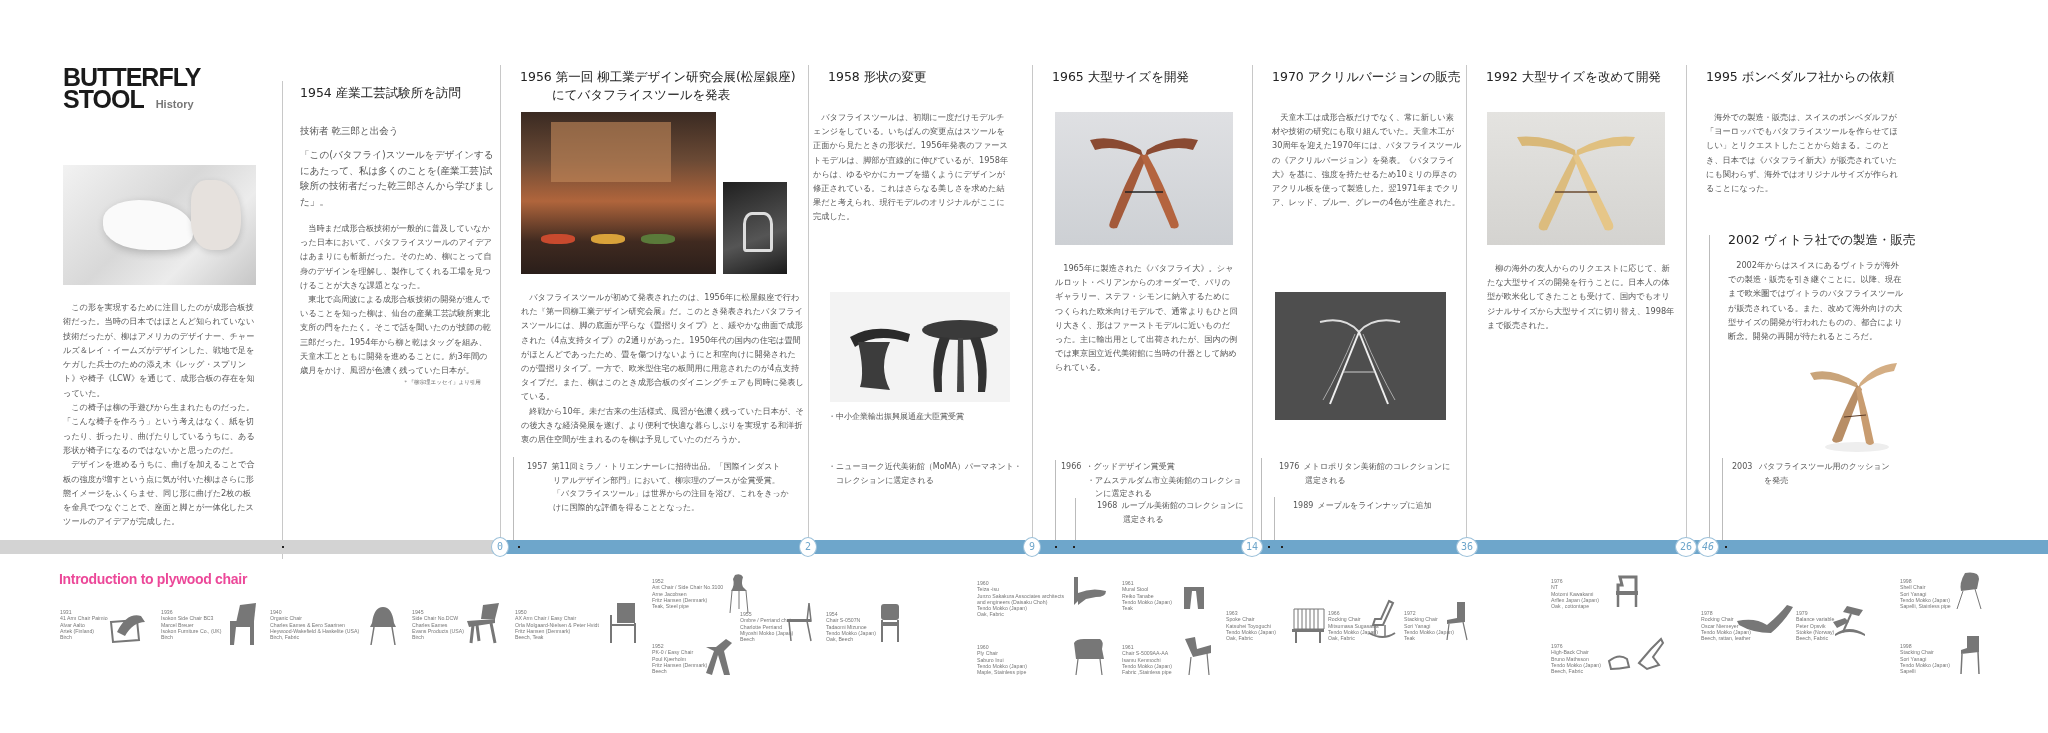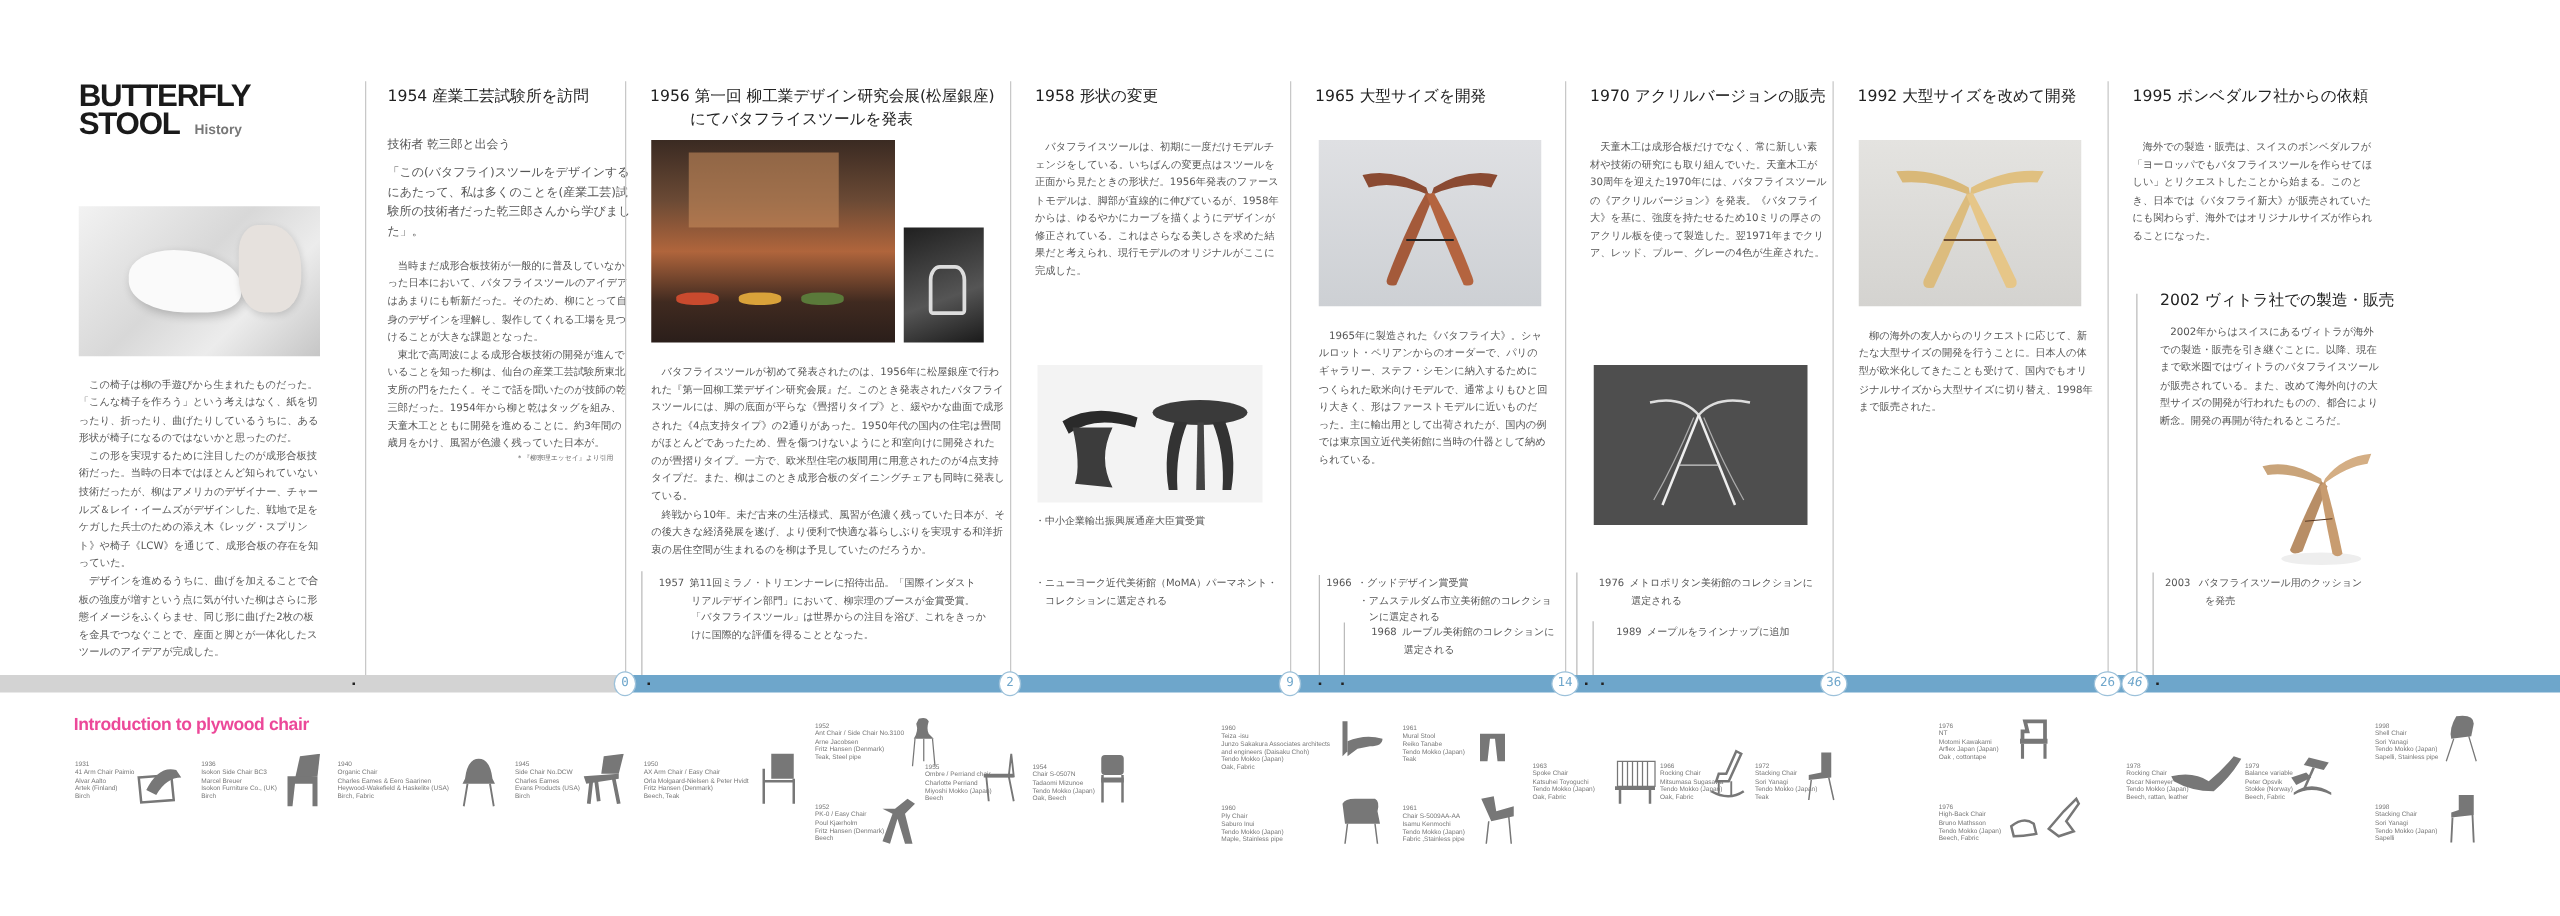--- a/index.html
+++ b/index.html
@@ -59,26 +59,26 @@
 <div class="title-block">
   <div class="title-main">BUTTERFLY</div>
   <div class="title-main"><span>STOOL</span><span class="title-sub">History</span></div>
 </div>
 
 <div class="intro-photo">
   <div class="paper"></div>
   <div class="hand"></div>
 </div>
 <div class="intro-text">
+  <p>この形を実現するために注目したのが成形合板技術だった。当時の日本ではほとんど知られていない技術だったが、柳はアメリカのデザイナー、チャールズ＆レイ・イームズがデザインした、戦地で足をケガした兵士のための添え木《レッグ・スプリント》や椅子《LCW》を通じて、成形合板の存在を知っていた。</p>
   <p>この椅子は柳の手遊びから生まれたものだった。「こんな椅子を作ろう」という考えはなく、紙を切ったり、折ったり、曲げたりしているうちに、ある形状が椅子になるのではないかと思ったのだ。</p>
-  <p>この形を実現するために注目したのが成形合板技術だった。当時の日本ではほとんど知られていない技術だったが、柳はアメリカのデザイナー、チャールズ＆レイ・イームズがデザインした、戦地で足をケガした兵士のための添え木《レッグ・スプリント》や椅子《LCW》を通じて、成形合板の存在を知っていた。</p>
   <p>デザインを進めるうちに、曲げを加えることで合板の強度が増すという点に気が付いた柳はさらに形態イメージをふくらませ、同じ形に曲げた2枚の板を金具でつなぐことで、座面と脚とが一体化したスツールのアイデアが完成した。</p>
 </div>
 
-<div class="col" style="left:292px;width:218px;">
+<div class="col" style="left:282px;width:218px;margin-top:16px;">
   <div class="col-head" style="left:17px;top:3px;">1954  産業工芸試験所を訪問</div>
   <div class="sub-label" style="left:17px;top:44px;">技術者 乾三郎と出会う</div>
   <div class="quote" style="left:17px;top:66px;width:195px;">「この(バタフライ)スツールをデザインするにあたって、私は多くのことを(産業工芸)試験所の技術者だった乾三郎さんから学びました」。</div>
   <div class="col-body" style="left:17px;top:140px;width:195px;">
     <p>当時まだ成形合板技術が一般的に普及していなかった日本において、バタフライスツールのアイデアはあまりにも斬新だった。そのため、柳にとって自身のデザインを理解し、製作してくれる工場を見つけることが大きな課題となった。</p>
     <p>東北で高周波による成形合板技術の開発が進んでいることを知った柳は、仙台の産業工芸試験所東北支所の門をたたく。そこで話を聞いたのが技師の乾三郎だった。1954年から柳と乾はタッグを組み、天童木工とともに開発を進めることに。約3年間の歳月をかけ、風習が色濃く残っていた日本が。</p>
   </div>
   <div class="citation" style="left:120px;top:298px;">＊『柳宗理エッセイ』より引用</div>
 </div>
 
@@ -104,21 +104,21 @@
   <div class="mini" style="left:26px;top:395px;width:280px;">
     <div><span class="yr">1957</span> <span>第11回ミラノ・トリエンナーレに招待出品。「国際インダスト</span></div>
     <div style="padding-left:26px;">リアルデザイン部門」において、柳宗理のブースが金賞受賞。</div>
     <div style="padding-left:26px;">「バタフライスツール」は世界からの注目を浴び、これをきっか</div>
     <div style="padding-left:26px;">けに国際的な評価を得ることとなった。</div>
   </div>
 </div>
 
 <div class="col" style="left:808px;width:224px;">
   <div class="col-head" style="left:19px;top:3px;">1958  形状の変更</div>
-  <div class="col-body" style="left:19px;top:45px;width:196px;">
+  <div class="col-body" style="left:4px;top:45px;width:196px;">
     <p>バタフライスツールは、初期に一度だけモデルチェンジをしている。いちばんの変更点はスツールを正面から見たときの形状だ。1956年発表のファーストモデルは、脚部が直線的に伸びているが、1958年からは、ゆるやかにカーブを描くようにデザインが修正されている。これはさらなる美しさを求めた結果だと考えられ、現行モデルのオリジナルがここに完成した。</p>
   </div>
   <div class="photo ph-1958" style="left:21px;top:227px;width:180px;height:110px;">
     <svg width="180" height="110" viewBox="0 0 180 110">
       <path d="M20 45 Q45 30 80 42 L78 50 Q45 40 25 55 Z" fill="#2a2a2a"></path>
       <path d="M28 50 Q35 80 30 95 L60 98 Q48 75 60 50 Z" fill="#3c3c3c"></path>
       <ellipse cx="130" cy="38" rx="38" ry="10" fill="#3a3a3a"></ellipse>
       <path d="M110 45 Q100 70 105 100 L112 100 Q110 70 120 46 Z" fill="#333"></path>
       <path d="M150 45 Q160 70 155 100 L148 100 Q150 70 140 46 Z" fill="#333"></path>
       <path d="M128 46 L127 100 L134 100 L133 46 Z" fill="#444"></path>

